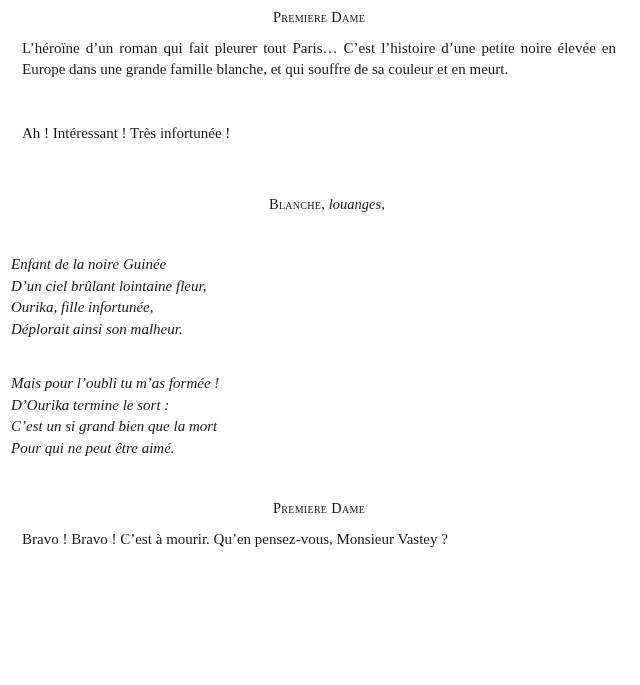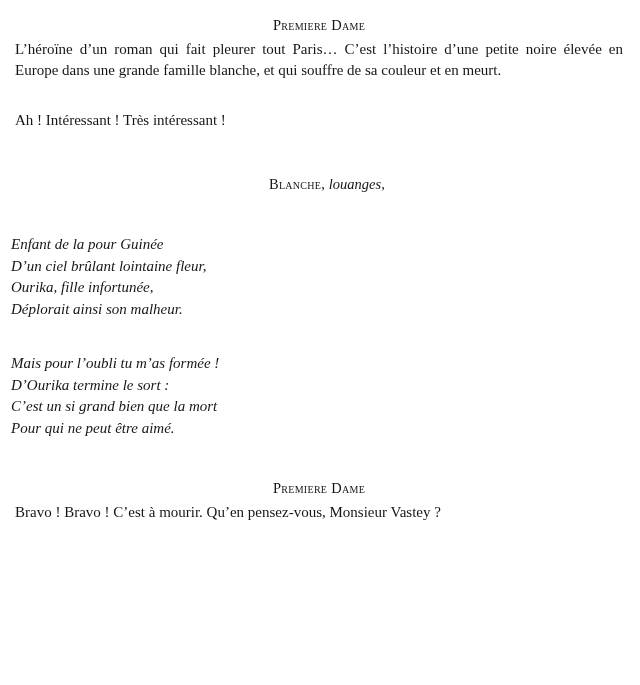--- a/index.html
+++ b/index.html
@@ -14,21 +14,21 @@
     overflow: hidden;
     font-family: "Liberation Serif", "DejaVu Serif", serif;
     color: #16161a;
     -webkit-font-smoothing: antialiased;
   }
 
   .page {
     box-sizing: border-box;
     width: 640px;
     height: 685px;
-    padding: 16px 13px 0 11px;
+    padding: 8px 13px 0 11px;
   }
 
   
   .speaker {
     text-align: center;
     font-size: 14.5px;
     line-height: 19px;
     font-variant: small-caps;
     letter-spacing: 0.3px;
     white-space: pre;
@@ -38,21 +38,21 @@
     font-style: italic;
     letter-spacing: 0;
   }
 
   
   .speech {
     text-align: justify;
     text-justify: inter-word;
     font-size: 15px;
     line-height: 21px;
-    margin: 4px;
+    margin: 11px;
     hyphens: none;
   }
   .speech--short {
     text-align: left;
   }
 
   
   .stanza {
     font-style: italic;
     font-size: 15px;
@@ -70,32 +70,32 @@
 
 <div class="page">
 
   <div class="speaker">Premiere Dame</div>
 
   <p class="speech">L’héroïne d’un roman qui fait pleurer tout Paris… C’est l’histoire d’une petite noire élevée en Europe dans une grande famille blanche, et qui souffre de sa couleur et en meurt.</p>
 
   <div class="gap-lg"></div>
 
 
-  <p class="speech speech--short">Ah ! Intéressant ! Très intéressant !</p>
+  <p class="speech speech--short">Ah ! Intéressant ! Très infortunée !</p>
 
   <div class="gap-lg"></div>
 
   <div class="speaker">
     <span>Blanche,</span><span class="stage-dir"> louanges,</span>
   </div>
 
   <div class="gap-lg"></div>
 
   <div class="song">
-    <p class="stanza">Enfant de la pour Guinée
+    <p class="stanza">Enfant de la noire Guinée
 D’un ciel brûlant lointaine fleur,
 Ourika, fille infortunée,
 Déplorait ainsi son malheur.</p>
     <div class="gap-sm"></div>
     <div class="gap-sm"></div>
     <div class="gap-sm"></div>
     <p class="stanza">Mais pour l’oubli tu m’as formée !
 D’Ourika termine le sort :
 C’est un si grand bien que la mort
 Pour qui ne peut être aimé.</p>

